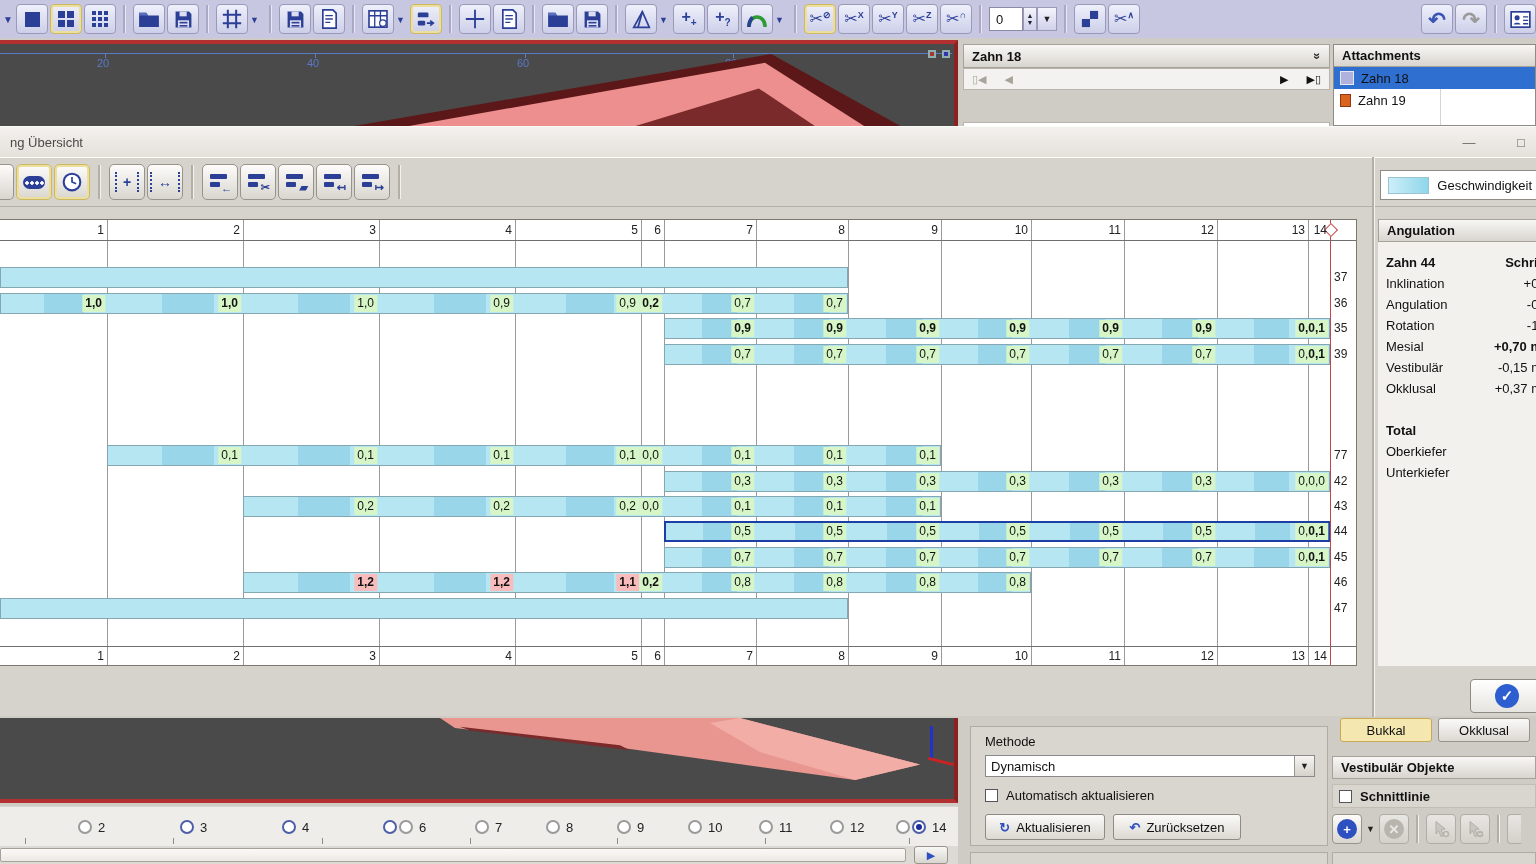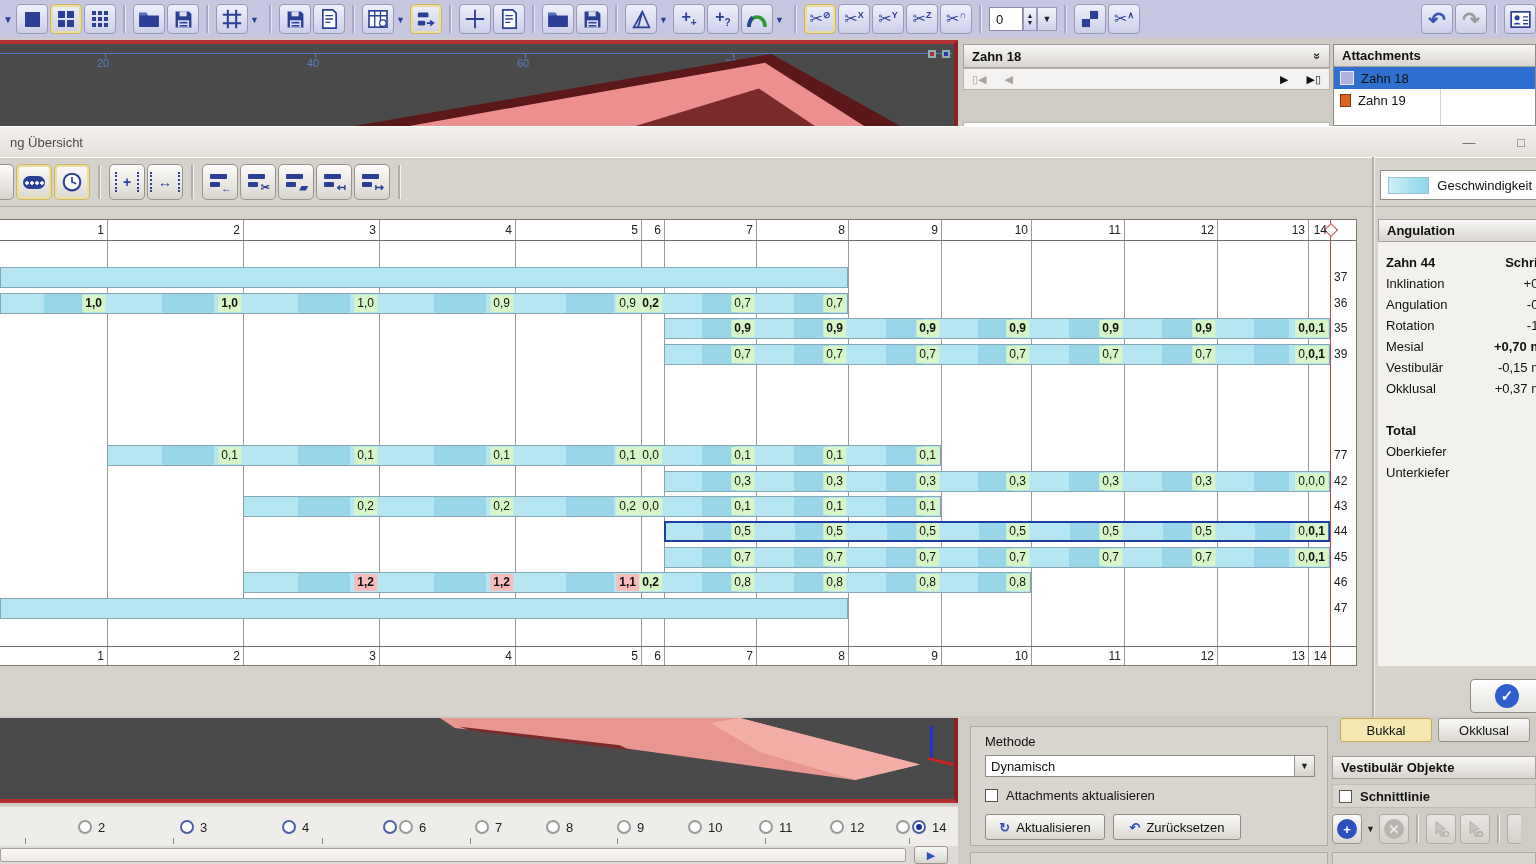--- a/index.html
+++ b/index.html
@@ -755,21 +755,21 @@
   </div>
 
   <div id="grp-methode" class="grp">
     <div style="position:absolute;left:14px;top:7px;">Methode</div>
     <div id="combo">
       <span>Dynamisch</span>
       <span class="dd">▼</span>
     </div>
     <div style="position:absolute;left:14px;top:61px;display:flex;align-items:center;gap:8px;">
       <span class="cb"></span>
-      <span>Attachments aktualisieren</span>
+      <span>Automatisch aktualisieren</span>
     </div>
     <div class="pbtn" style="left:14px;top:87px;width:120px;">
       <span class="bi">↻</span>
       <span>Aktualisieren</span>
     </div>
     <div class="pbtn" style="left:142px;top:87px;width:128px;">
       <span class="bi">↶</span>
       <span>Zurücksetzen</span>
     </div>
   </div>

